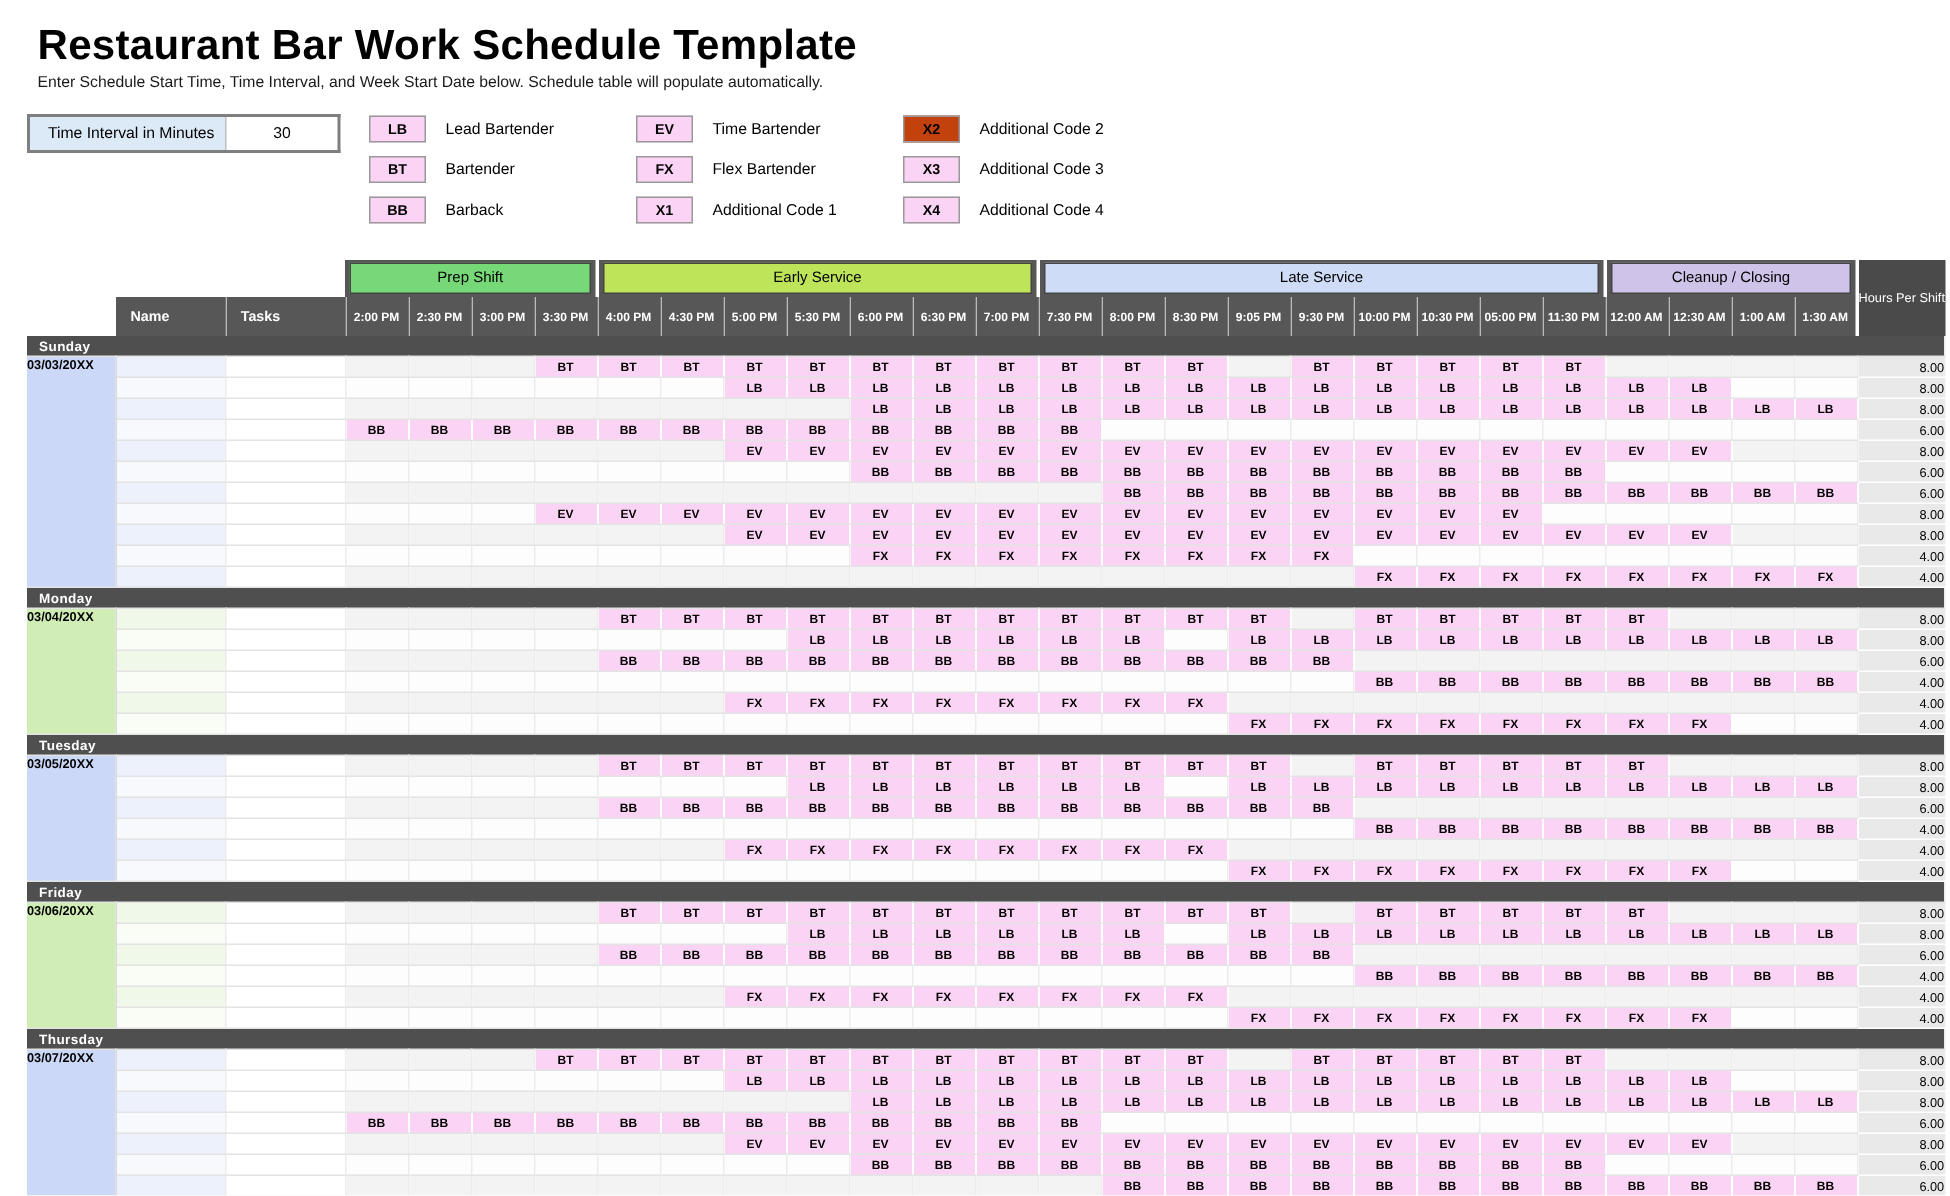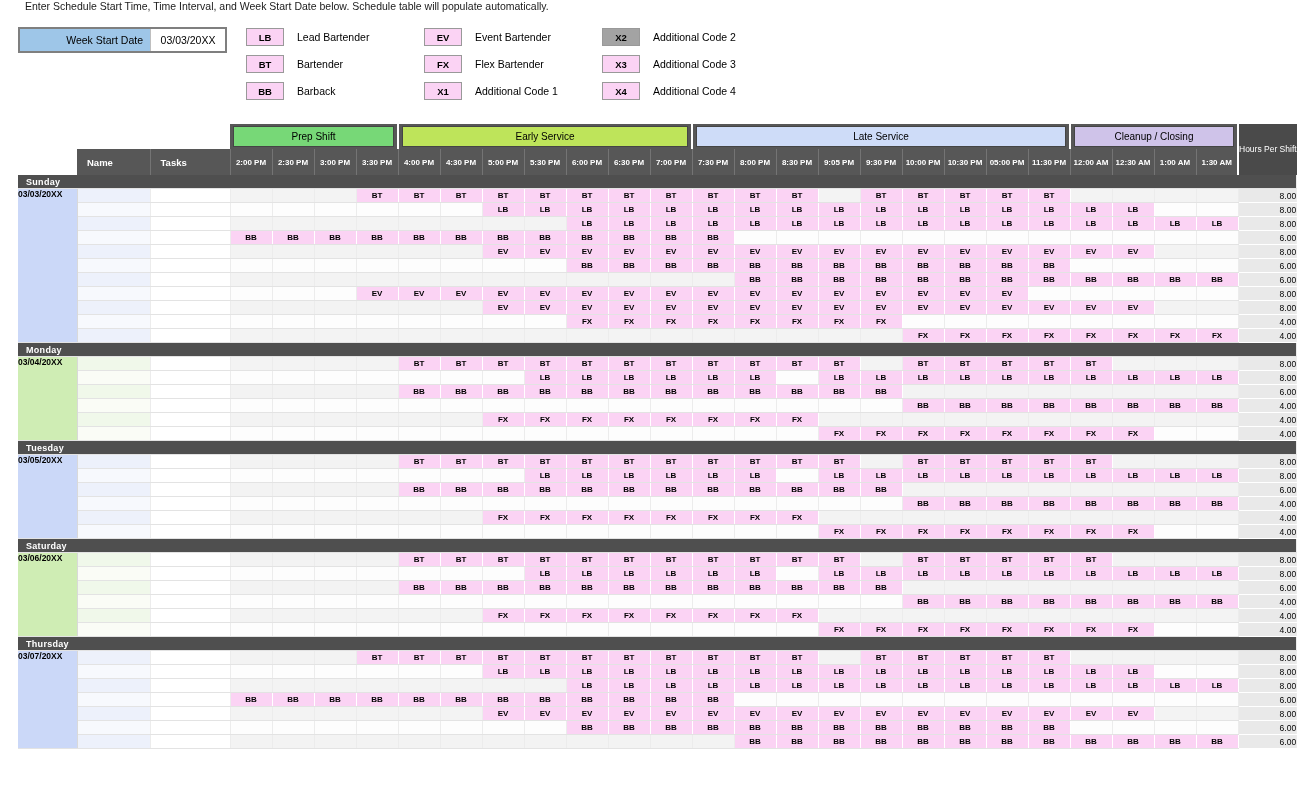--- a/index.html
+++ b/index.html
@@ -42,28 +42,29 @@
   td.code { font-weight:bold; text-align:center; border-right:1px solid #fff; color:#000; }
   td.blank-odd  { background:#F3F3F3; }
   td.blank-even { background:#FDFDFD; }
   td.hours-cell { background:#E9E9E9; font-size:8.5px; text-align:right; padding-right:5px;
         border-bottom:1px solid #fff; color:#000; }
 </style>
 </head>
 <body>
 <div id="viewport">
 
+<h1>Restaurant Bar Work Schedule Template</h1>
 <p class="subtitle">Enter Schedule Start Time, Time Interval, and Week Start Date below.  Schedule table will populate automatically.</p>
 
 <div class="toprow">
   <table class="settings">
     <tbody>
     <tr>
-      <td class="lbl" style="background: rgb(158, 198, 232);">Week Start Date</td>
-      <td class="val">03/03/20XX</td>
+      <td class="lbl" style="background: rgb(220, 233, 246);">Time Interval in Minutes</td>
+      <td class="val">30</td>
     </tr>
   </tbody>
       </table>
 
   <div class="legend">
     <div class="legend-col">
       <div class="legend-item">
         <span class="chip" style="background: rgb(251, 211, 244);">LB</span>
         <span class="desc">Lead Bartender</span>
       </div>
@@ -72,34 +73,34 @@
         <span class="desc">Bartender</span>
       </div>
       <div class="legend-item">
         <span class="chip" style="background: rgb(251, 211, 244);">BB</span>
         <span class="desc">Barback</span>
       </div>
     </div>
     <div class="legend-col">
       <div class="legend-item">
         <span class="chip" style="background: rgb(251, 211, 244);">EV</span>
-        <span class="desc">Event Bartender</span>
+        <span class="desc">Time Bartender</span>
       </div>
       <div class="legend-item">
         <span class="chip" style="background: rgb(251, 211, 244);">FX</span>
         <span class="desc">Flex Bartender</span>
       </div>
       <div class="legend-item">
         <span class="chip" style="background: rgb(251, 211, 244);">X1</span>
         <span class="desc">Additional Code 1</span>
       </div>
     </div>
     <div class="legend-col">
       <div class="legend-item">
-        <span class="chip" style="background: #a3a3a3;">X2</span>
+        <span class="chip" style="background: #c2410c;">X2</span>
         <span class="desc">Additional Code 2</span>
       </div>
       <div class="legend-item">
         <span class="chip" style="background: rgb(251, 211, 244);">X3</span>
         <span class="desc">Additional Code 3</span>
       </div>
       <div class="legend-item">
         <span class="chip" style="background: rgb(251, 211, 244);">X4</span>
         <span class="desc">Additional Code 4</span>
       </div>
@@ -859,21 +860,21 @@
           <td class="code" style="background: rgb(251, 211, 244);">FX</td>
           <td class="code" style="background: rgb(251, 211, 244);">FX</td>
           <td class="code" style="background: rgb(251, 211, 244);">FX</td>
           <td class="code" style="background: rgb(251, 211, 244);">FX</td>
           <td class="code" style="background: rgb(251, 211, 244);">FX</td>
           <td class="blank-even"></td>
           <td class="blank-even"></td>
           <td class="hours-cell">4.00</td>
         </tr>
         <tr class="band">
-          <td colspan="28">Saturday</td>
+          <td colspan="28">Friday</td>
         </tr>
         <tr>
           <td class="date-cell" rowspan="6" style="background: rgb(207, 237, 180);">03/06/20XX</td>
           <td class="name-cell" style="background: rgb(240, 248, 234);"></td>
           <td class="tasks-cell"></td>
           <td class="blank-odd"></td>
           <td class="blank-odd"></td>
           <td class="blank-odd"></td>
           <td class="blank-odd"></td>
           <td class="code" style="background: rgb(251, 211, 244);">BT</td>

